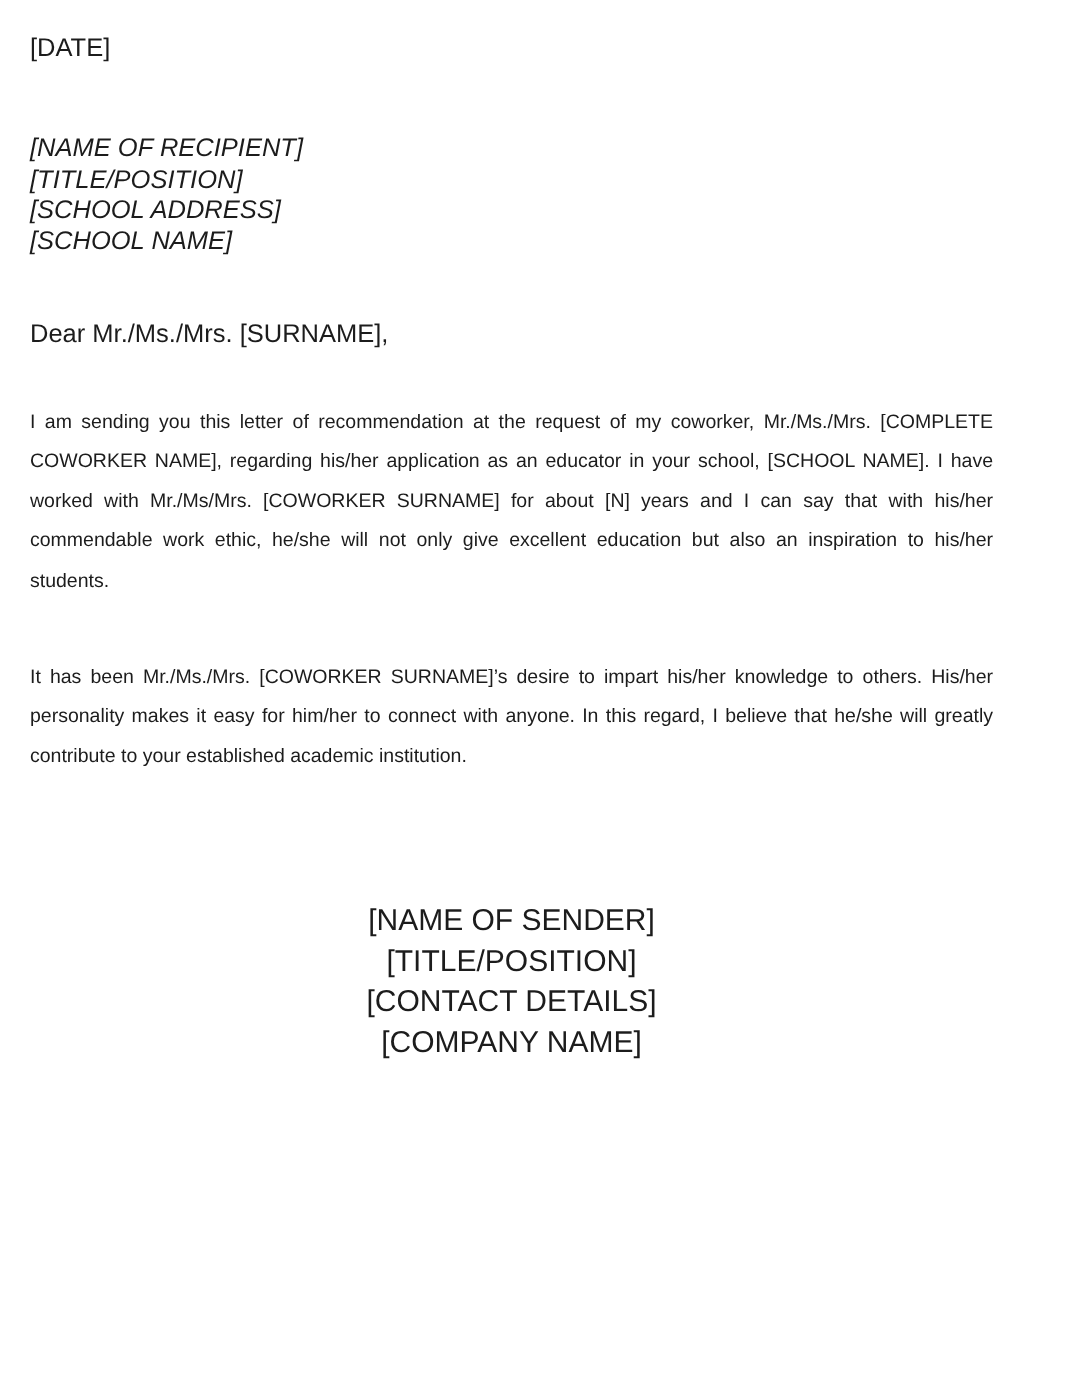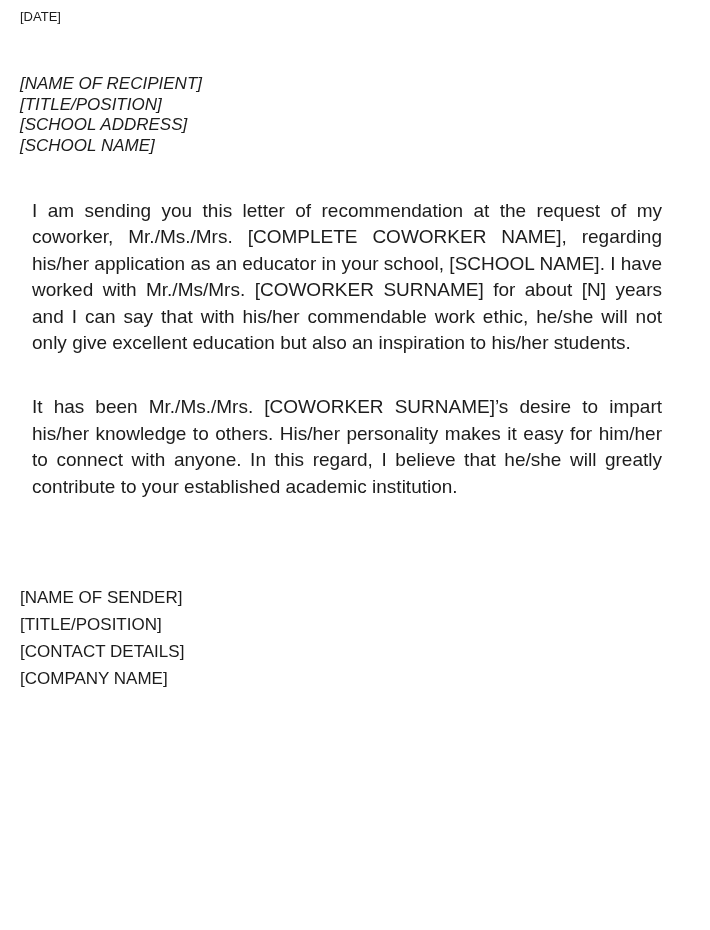--- a/index.html
+++ b/index.html
@@ -15,72 +15,74 @@
     color: #1c1c1c;
   }
   .page {
     box-sizing: border-box;
     width: 710px;
     height: 930px;
     padding: 7px 48px 0 20px;
     background: #ffffff;
   }
   .date-line {
-    font-size: 13px;
+    font-size: 17px;
     line-height: 20px;
-    margin: 0 0 47px 0;
+    margin: 15px 0 47px 0;
   }
   .recipient-block {
     margin: 0 0 42px 0;
     font-style: italic;
   }
   .recipient-block .block-line {
     font-size: 17px;
     line-height: 20.5px;
     margin: 0;
   }
   .salutation {
     font-size: 17px;
     line-height: 20px;
     margin: 0 0 35px 0;
   }
   .body-paragraph {
-    font-size: 19px;
+    font-size: 13px;
     line-height: 26.4px;
     text-align: justify;
-    margin: 0 0 38px 12px;
+    margin: 0 0 38px 0;
   }
   .closing {
     font-size: 17px;
     line-height: 20px;
     margin: 27px 0 0 0;
   }
   .signature-block {
     margin: 84px 0 0 0;
   }
   .signature-block .block-line {
-    font-size: 17px;
+    font-size: 20px;
     line-height: 27px;
     margin: 0;
+    text-align: center;
   }
 </style>
 </head>
 <body>
 
 <div class="page">
 
   <p class="date-line">[DATE]</p>
 
   <div class="recipient-block">
     <p class="block-line">[NAME OF RECIPIENT]</p>
     <p class="block-line">[TITLE/POSITION]</p>
     <p class="block-line">[SCHOOL ADDRESS]</p>
     <p class="block-line">[SCHOOL NAME]</p>
   </div>
 
+  <p class="salutation">Dear Mr./Ms./Mrs. [SURNAME],</p>
 
   <p class="body-paragraph">I am sending you this letter of recommendation at the request of my coworker, Mr./Ms./Mrs. [COMPLETE COWORKER NAME], regarding his/her application as an educator in your school, [SCHOOL NAME]. I have worked with Mr./Ms/Mrs. [COWORKER SURNAME] for about [N] years and I can say that with his/her commendable work ethic, he/she will not only give excellent education but also an inspiration to his/her students.</p>
 
   <p class="body-paragraph">It has been Mr./Ms./Mrs. [COWORKER SURNAME]’s desire to impart his/her knowledge to others. His/her personality makes it easy for him/her to connect with anyone. In this regard, I believe that he/she will greatly contribute to your established academic institution.</p>
 
 
 
   <div class="signature-block">
     <p class="block-line">[NAME OF SENDER]</p>
     <p class="block-line">[TITLE/POSITION]</p>

